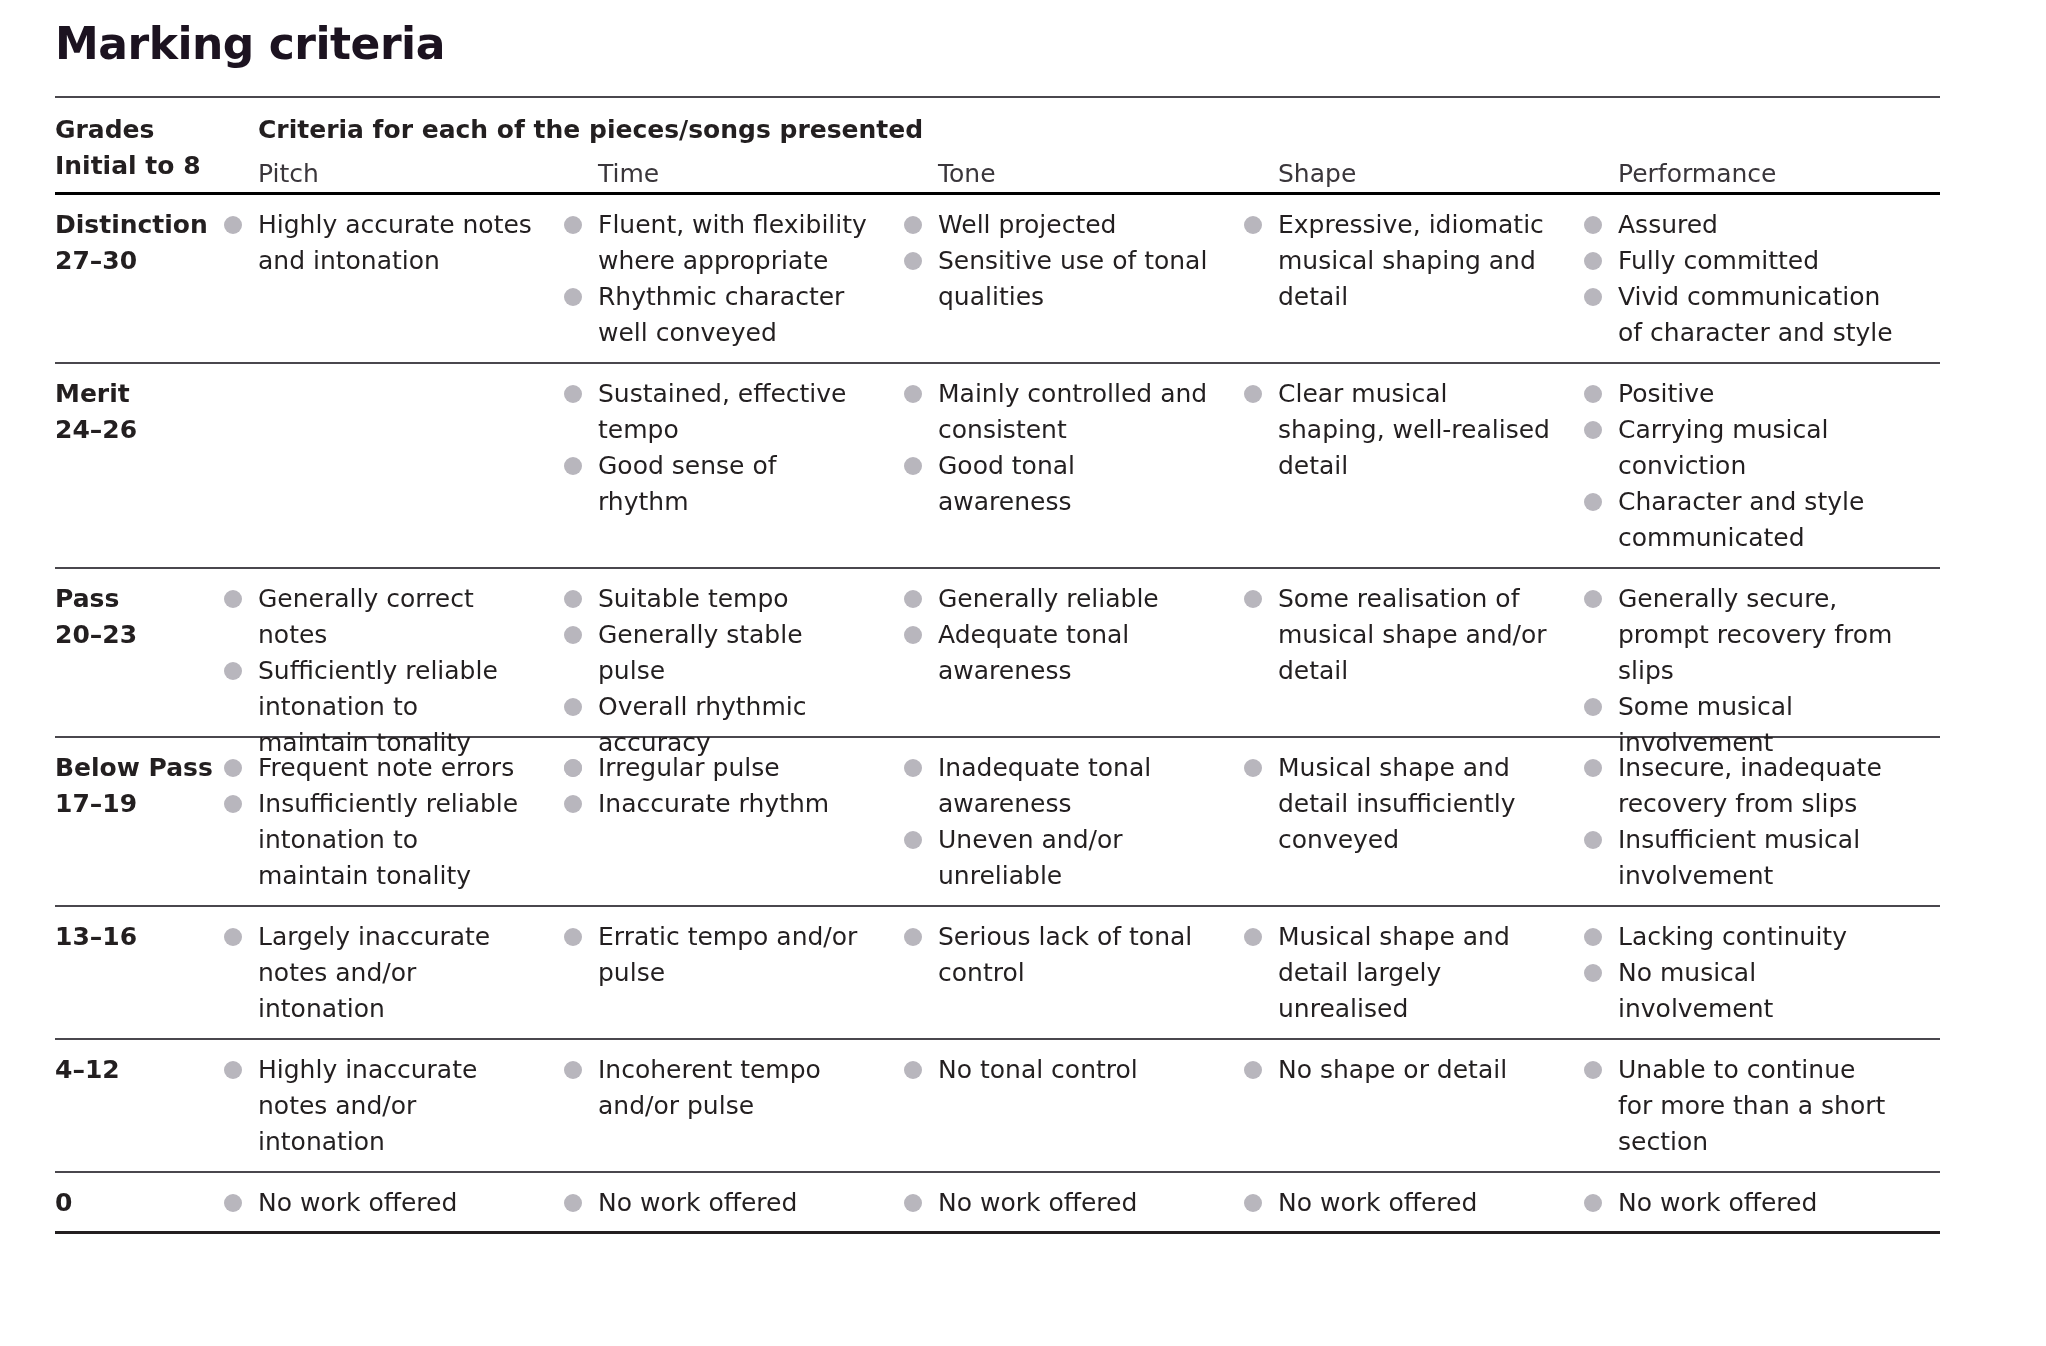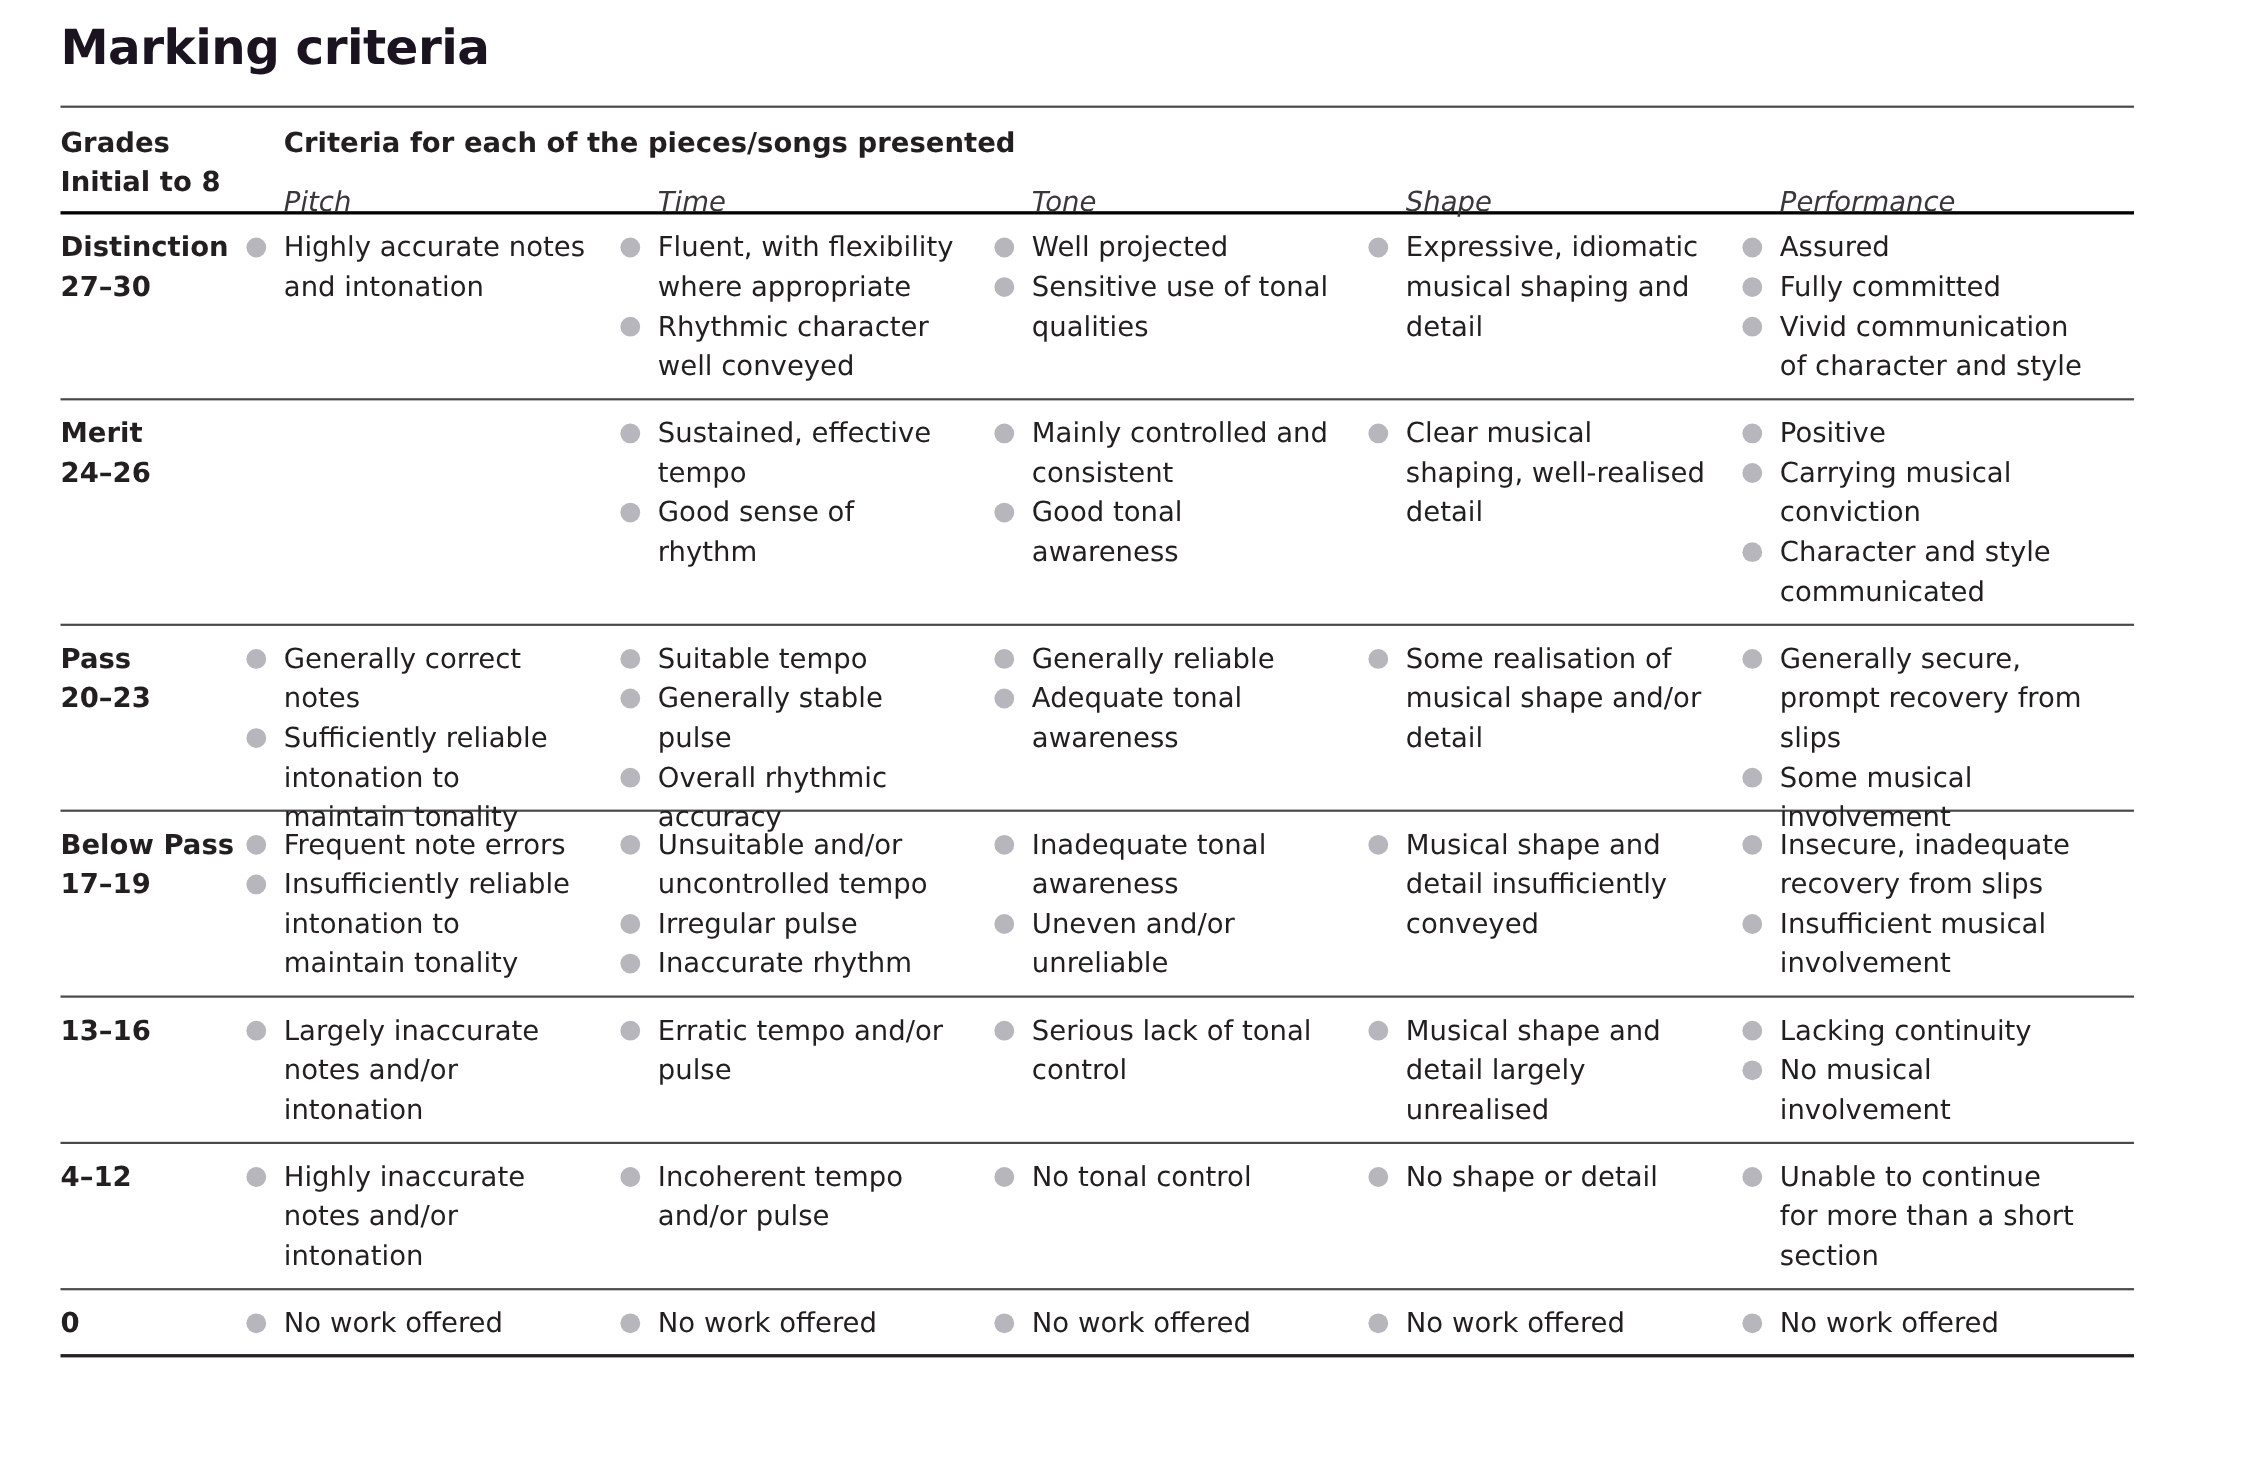--- a/index.html
+++ b/index.html
@@ -5,21 +5,21 @@
   html, body { margin:0; padding:0; background:#ffffff; }
   body { width:2046px; height:1346px; position:relative; overflow:hidden;
          font-family:"DejaVu Sans", "Liberation Sans", sans-serif; color:#231f20; }
   .title { position:absolute; left:55px; top:18px; font-size:44px; font-weight:bold;
            letter-spacing:-0.5px; margin:0; color:#1c1320; }
   .table { position:absolute; left:55px; top:96px; width:1885px; }
   .rule-top { border-top:2px solid #4a474d; }
   .head { height:94px; position:relative; border-bottom:3px solid #000000; }
   .head .g1 { position:absolute; left:0; top:14px; font-size:25px; font-weight:bold; line-height:36px; }
   .head .crit { position:absolute; left:203px; top:14px; font-size:25px; font-weight:bold; line-height:36px; }
-  .head .col { position:absolute; top:68px; font-size:25px; font-style:italic; line-height:36px; color:#3a363b; }
+  .head .col { position:absolute; top:58px; font-size:25px; line-height:36px; color:#3a363b; }
   .row { position:relative; border-bottom:2px solid #4a474d; }
   .row.last { border-bottom:3px solid #231f20; }
   .grade { position:absolute; left:0; top:12px; font-size:25px; font-weight:bold; line-height:36px; }
   .cell { position:absolute; top:12px; width:305px; }
   .item { position:relative; padding-left:30px; font-size:25px; line-height:36px; }
   .dot { position:absolute; left:-4px; top:9px; width:18px; height:18px; border-radius:50%; background:#b8b6bd; }
 </style>
 </head>
 <body>
 
@@ -116,21 +116,21 @@
       <div class="row" style="height: 167px;">
         <div class="grade">
           <div>Below Pass</div>
           <div>17–19</div>
         </div>
         <div class="cell" style="left: 173px;">
           <div class="item"><span class="dot"></span><span>Frequent note errors</span></div>
           <div class="item"><span class="dot"></span><span>Insufficiently reliable intonation to maintain tonality</span></div>
         </div>
         <div class="cell" style="left: 513px;">
-          <div class="item"><span class="dot"></span><span>Unsuitable and/or uncontrolled tempo</span></div>
+          <div class="item"><span class="dot"></span></div>
           <div class="item"><span class="dot"></span><span>Irregular pulse</span></div>
           <div class="item"><span class="dot"></span><span>Inaccurate rhythm</span></div>
         </div>
         <div class="cell" style="left: 853px;">
           <div class="item"><span class="dot"></span><span>Inadequate tonal awareness</span></div>
           <div class="item"><span class="dot"></span><span>Uneven and/or unreliable</span></div>
         </div>
         <div class="cell" style="left: 1193px;">
           <div class="item"><span class="dot"></span><span>Musical shape and detail insufficiently conveyed</span></div>
         </div>

